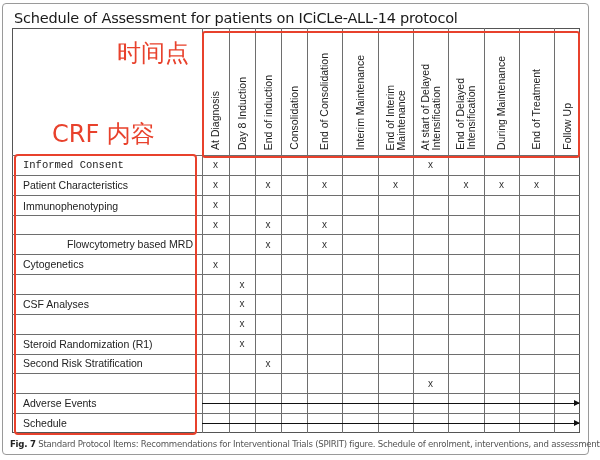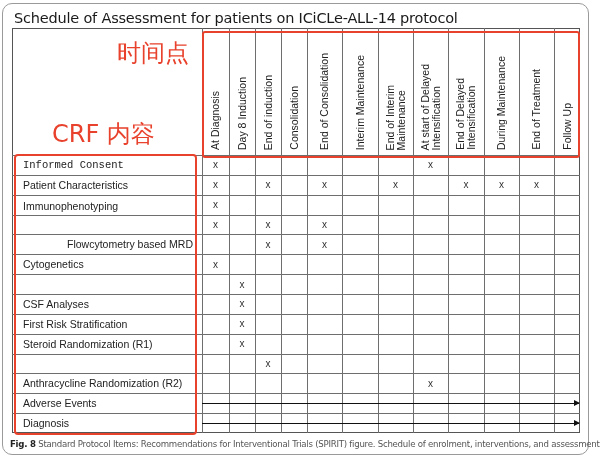--- a/index.html
+++ b/index.html
@@ -1,21 +1,21 @@
 <!DOCTYPE html>
 <html><head>
 <meta charset="utf-8">
 <style>
   * { box-sizing: border-box; margin: 0; padding: 0; }
   html, body { width: 600px; height: 460px; background: #ffffff; overflow: hidden; }
   body { position: relative; font-family: "Liberation Sans", sans-serif; color: #222; }
 
   .card {
     position: absolute; left: 2px; top: 3px; width: 587px; height: 452px;
-    border: 1px solid #9a9a9a; border-radius: 10px; background: #fff;
+    border: 1px solid #9a9a9a; border-radius: 4px; background: #fff;
   }
   .title {
     position: absolute; left: 11px; top: 6px; font-size: 14.5px; color: #1a1a1a;
     font-family: "DejaVu Sans", sans-serif; letter-spacing: -0.2px; white-space: nowrap;
   }
 
   .grid { position: absolute; left: 12px; top: 28px; width: 568px; height: 405px; }
   .hline { position: absolute; height: 0; border-top: 1px solid #6e6e6e; }
   .vline { position: absolute; width: 0; border-left: 1px solid #6e6e6e; }
   .outer { position: absolute; left: 0; top: 0; width: 568px; height: 405px; border: 1px solid #555; }
@@ -144,36 +144,35 @@
     <div class="mark" style="left: 295px; width: 35px; top: 206.4px; height: 19.85px;">x</div>
     <div class="hline" style="left: 0px; top: 226.25px; width: 568px;"></div>
     <div class="rowlabel" style="top: 226.25px; height: 19.85px;">Cytogenetics</div>
     <div class="mark" style="left: 190px; width: 27px; top: 226.25px; height: 19.85px;">x</div>
     <div class="hline" style="left: 0px; top: 246.1px; width: 568px;"></div>
     <div class="mark" style="left: 217px; width: 26px; top: 246.1px; height: 19.85px;">x</div>
     <div class="hline" style="left: 0px; top: 265.95px; width: 568px;"></div>
     <div class="rowlabel" style="top: 265.95px; height: 19.85px;">CSF Analyses</div>
     <div class="mark" style="left: 217px; width: 26px; top: 265.95px; height: 19.85px;">x</div>
     <div class="hline" style="left: 0px; top: 285.8px; width: 568px;"></div>
-    <div class="rowlabel" style="top: 285.8px; height: 19.85px;">First Risk Stratification</div>
     <div class="mark" style="left: 217px; width: 26px; top: 285.8px; height: 19.85px;">x</div>
     <div class="hline" style="left: 0px; top: 305.65px; width: 568px;"></div>
     <div class="rowlabel" style="top: 305.65px; height: 19.85px;">Steroid Randomization (R1)</div>
     <div class="mark" style="left: 217px; width: 26px; top: 305.65px; height: 19.85px;">x</div>
     <div class="hline" style="left: 0px; top: 325.5px; width: 568px;"></div>
+    <div class="rowlabel" style="top: 325.5px; height: 19.85px;">Second Risk Stratification</div>
     <div class="mark" style="left: 243px; width: 26px; top: 325.5px; height: 19.85px;">x</div>
     <div class="hline" style="left: 0px; top: 345.35px; width: 568px;"></div>
-    <div class="rowlabel" style="top: 345.35px; height: 19.85px;">Anthracycline Randomization (R2)</div>
     <div class="mark" style="left: 401px; width: 35px; top: 345.35px; height: 19.85px;">x</div>
     <div class="hline" style="left: 0px; top: 365.2px; width: 568px;"></div>
     <div class="rowlabel" style="top: 365.2px; height: 19.85px;">Adverse Events</div>
     <div class="arrow" style="left: 190px; width: 377px; top: 375.2px;"></div>
     <div class="hline" style="left: 0px; top: 385.05px; width: 568px;"></div>
-    <div class="rowlabel" style="top: 385.05px; height: 19.85px;">Diagnosis</div>
+    <div class="rowlabel" style="top: 385.05px; height: 19.85px;">Schedule</div>
     <div class="arrow" style="left: 190px; width: 377px; top: 395.05px;"></div>
   </div>
 
 <div class="redbox" style="left:202px; top:31px; width:378px; height:127px;"></div>
 <div class="redbox" style="left:14px; top:154px; width:183px; height:281px; border-radius:4px;"></div>
 <div class="cn-label" style="left:117px; top:40px;">时间点</div>
 <div class="cn-label" style="left:52px; top:121px;">CRF 内容</div>
 
-<div class="caption"><b>Fig. 8</b><span> Standard Protocol Items: Recommendations for Interventional Trials (SPIRIT) figure. Schedule of enrolment, interventions, and assessment</span></div>
+<div class="caption"><b>Fig. 7</b><span> Standard Protocol Items: Recommendations for Interventional Trials (SPIRIT) figure. Schedule of enrolment, interventions, and assessment</span></div>
 
 </body></html>

